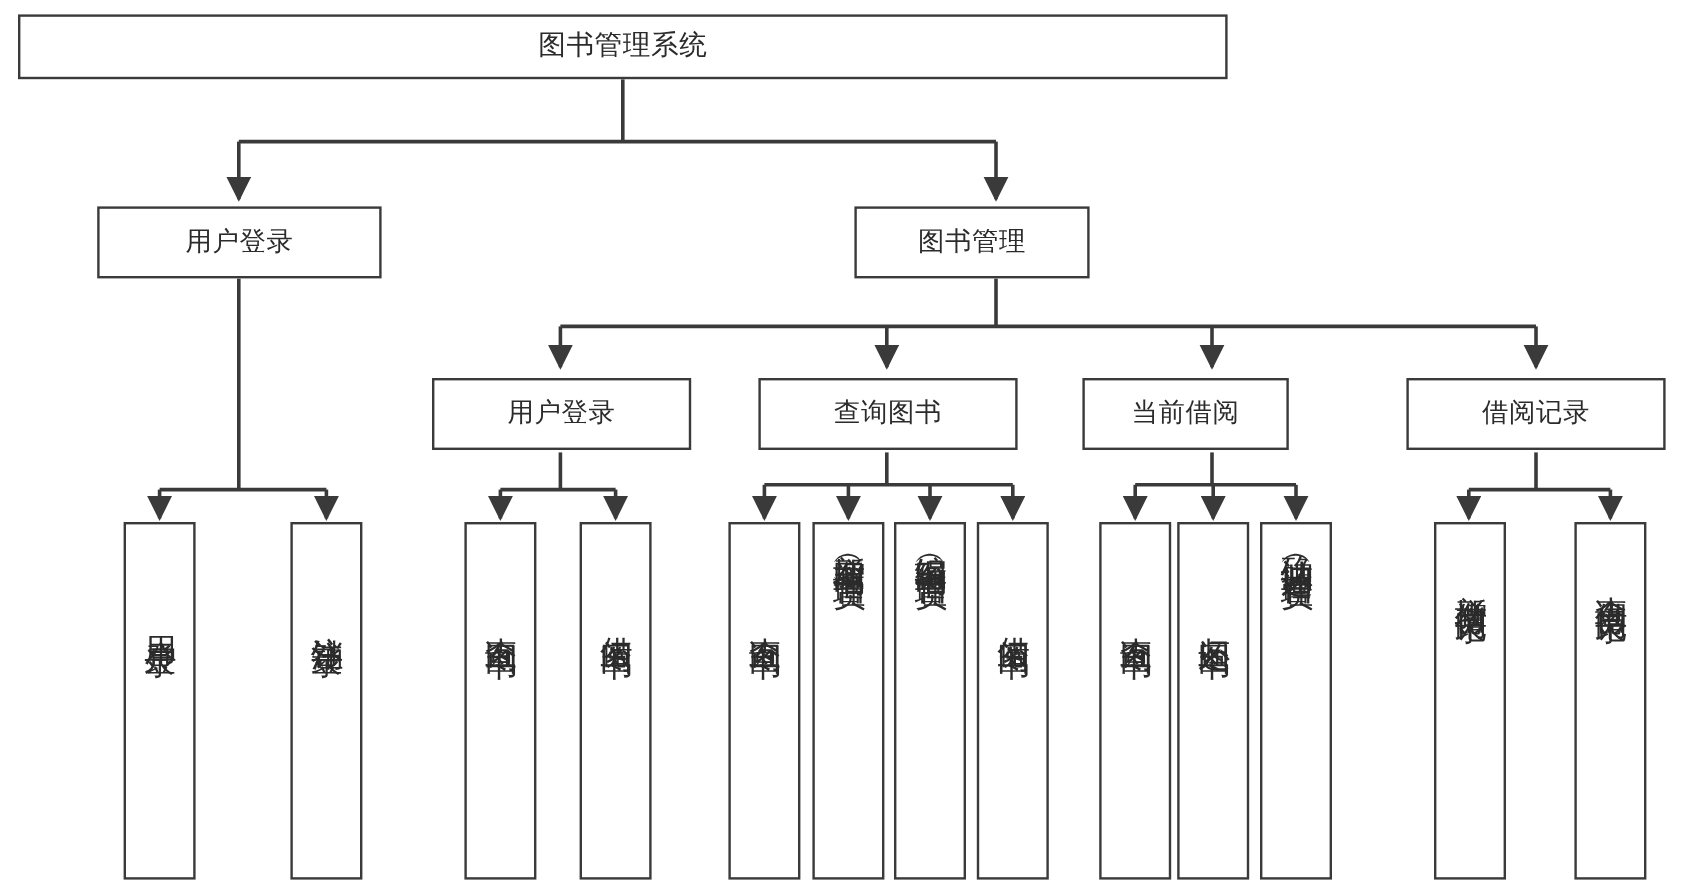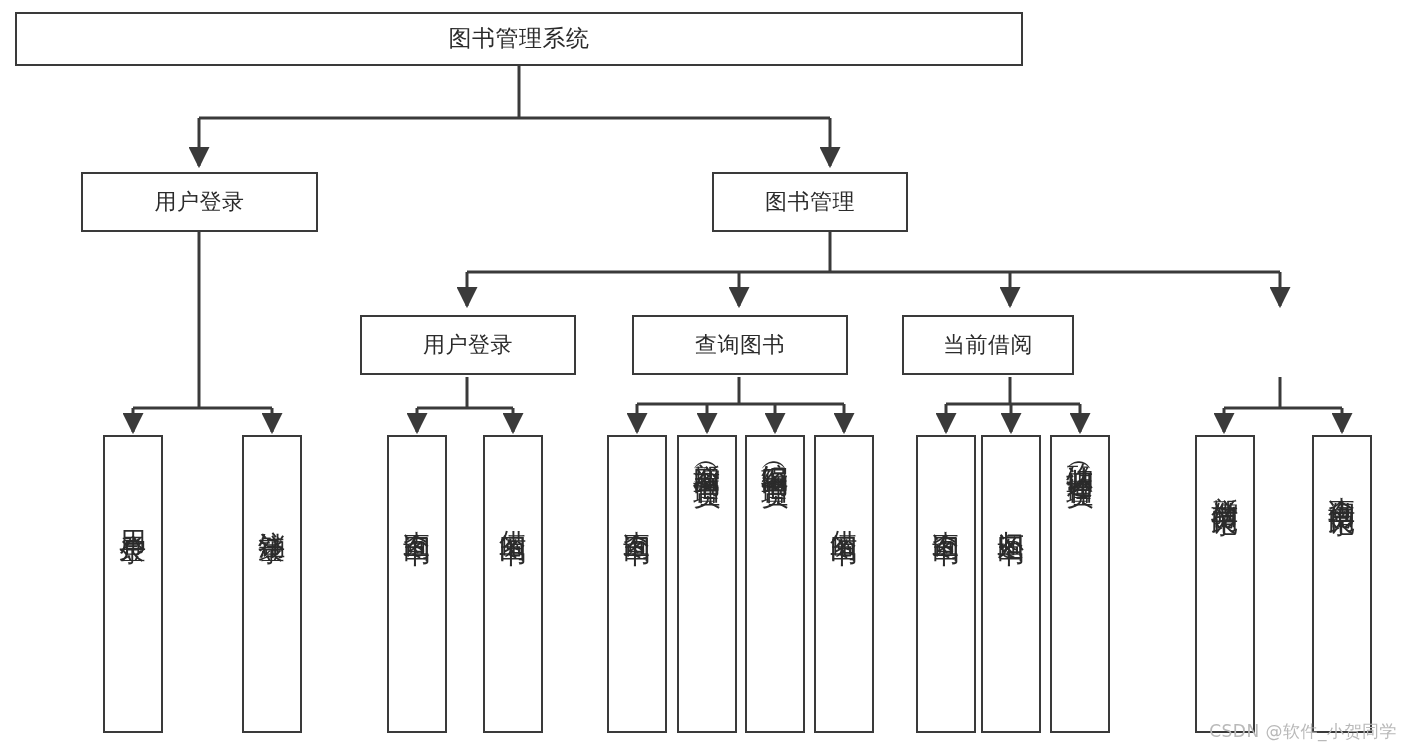--- a/index.html
+++ b/index.html
@@ -142,20 +142,23 @@
 
   <div class="node horiz" style="left:360px; top:315px; width:216px; height:60px;">
     <span class="lbl">用户登录</span>
   </div>
   <div class="node horiz" style="left:632px; top:315px; width:216px; height:60px;">
     <span class="lbl">查询图书</span>
   </div>
   <div class="node horiz" style="left:902px; top:315px; width:172px; height:60px;">
     <span class="lbl">当前借阅</span>
   </div>
+  <div class="node horiz" style="left:1172px; top:315px; width:216px; height:60px;">
+    <span class="lbl">借阅记录</span>
+  </div>
 
   <div class="node vert" style="left:103px; top:435px; width:60px; height:298px; padding-top:72px;">
     <span class="lbl">用户登录</span>
   </div>
   <div class="node vert" style="left:242px; top:435px; width:60px; height:298px; padding-top:72px;">
     <span class="lbl">注销登录</span>
   </div>
 
   <div class="node vert" style="left:387px; top:435px; width:60px; height:298px; padding-top:72px;">
     <span class="lbl">查询图书</span>
@@ -187,15 +190,14 @@
     <span class="lbl">确认归还（管理员）</span>
   </div>
 
   <div class="node vert" style="left:1195px; top:435px; width:60px; height:298px; padding-top:38px;">
     <span class="lbl">新增借阅记录</span>
   </div>
   <div class="node vert" style="left:1312px; top:435px; width:60px; height:298px; padding-top:38px;">
     <span class="lbl">查询借阅记录</span>
   </div>
 
-  <div class="watermark">CSDN @软件_小贺同学</div>
 
 </div>
 
 </body></html>

